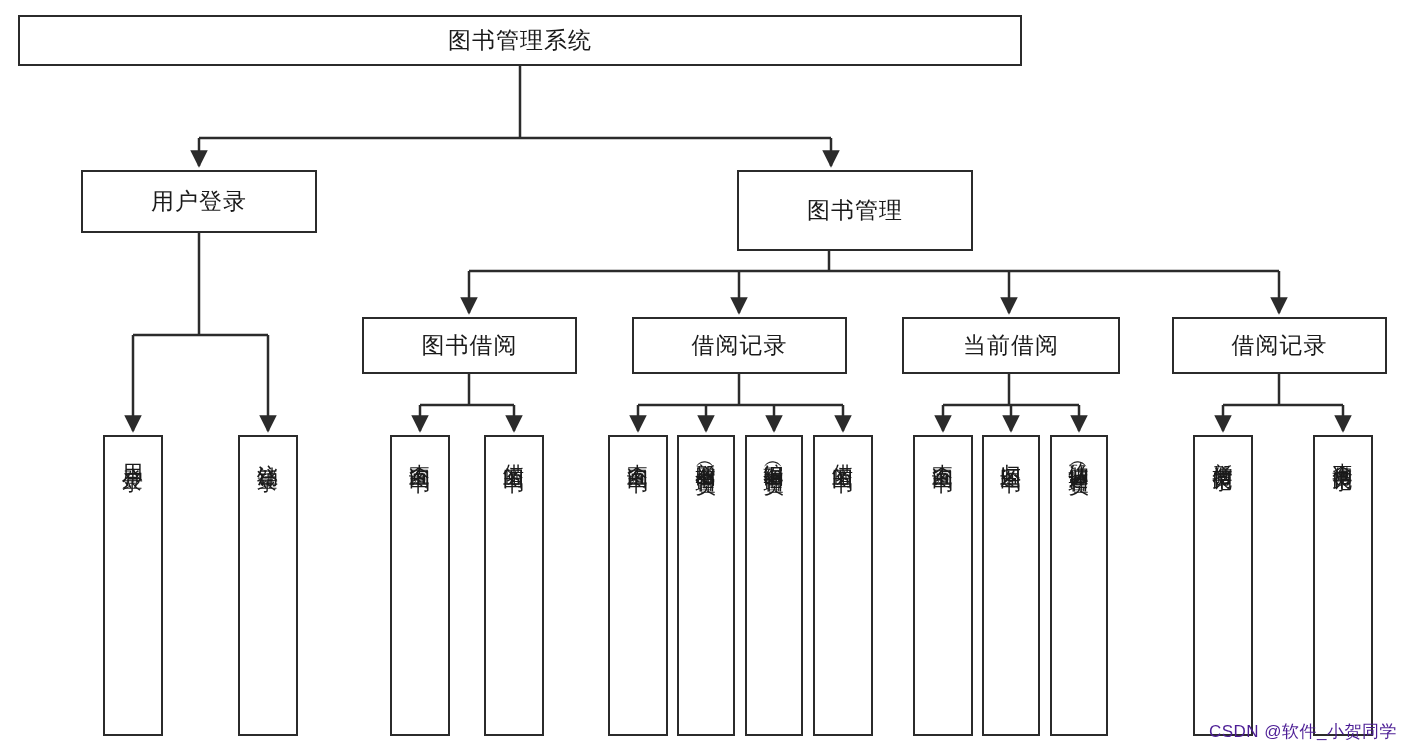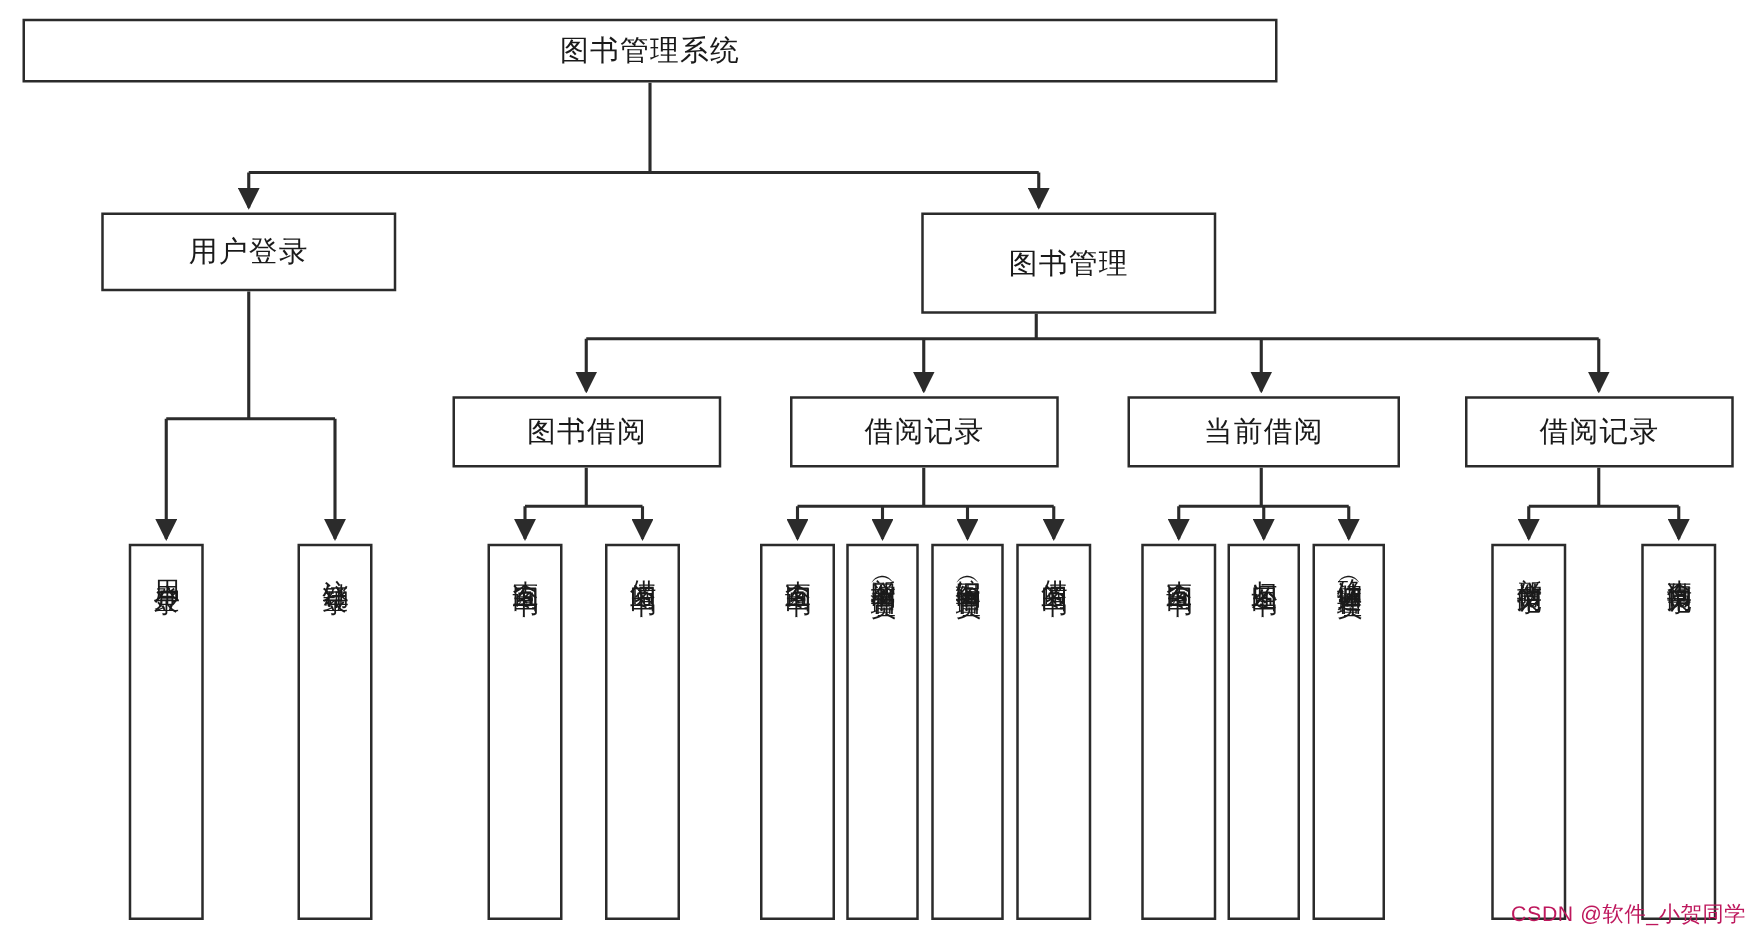--- a/index.html
+++ b/index.html
@@ -67,21 +67,21 @@
   }
   .node.vert.long .label {
     font-size: 20px;
     letter-spacing: 2px;
   }
   .watermark {
     position: absolute;
     right: 8px;
     bottom: 4px;
     font-size: 17px;
-    color: #be185d;
+    color: #4c1d95;
     letter-spacing: 0.5px;
     white-space: nowrap;
     user-select: none;
   }
 </style>
 </head>
 <body>
 
 <div id="diagram-root">
 

